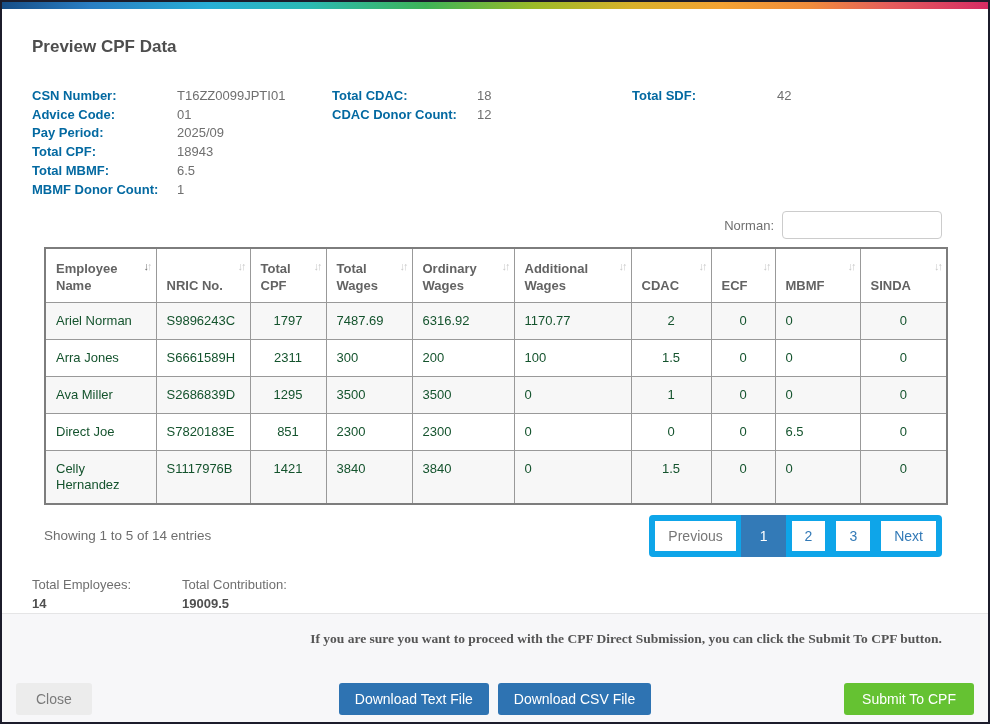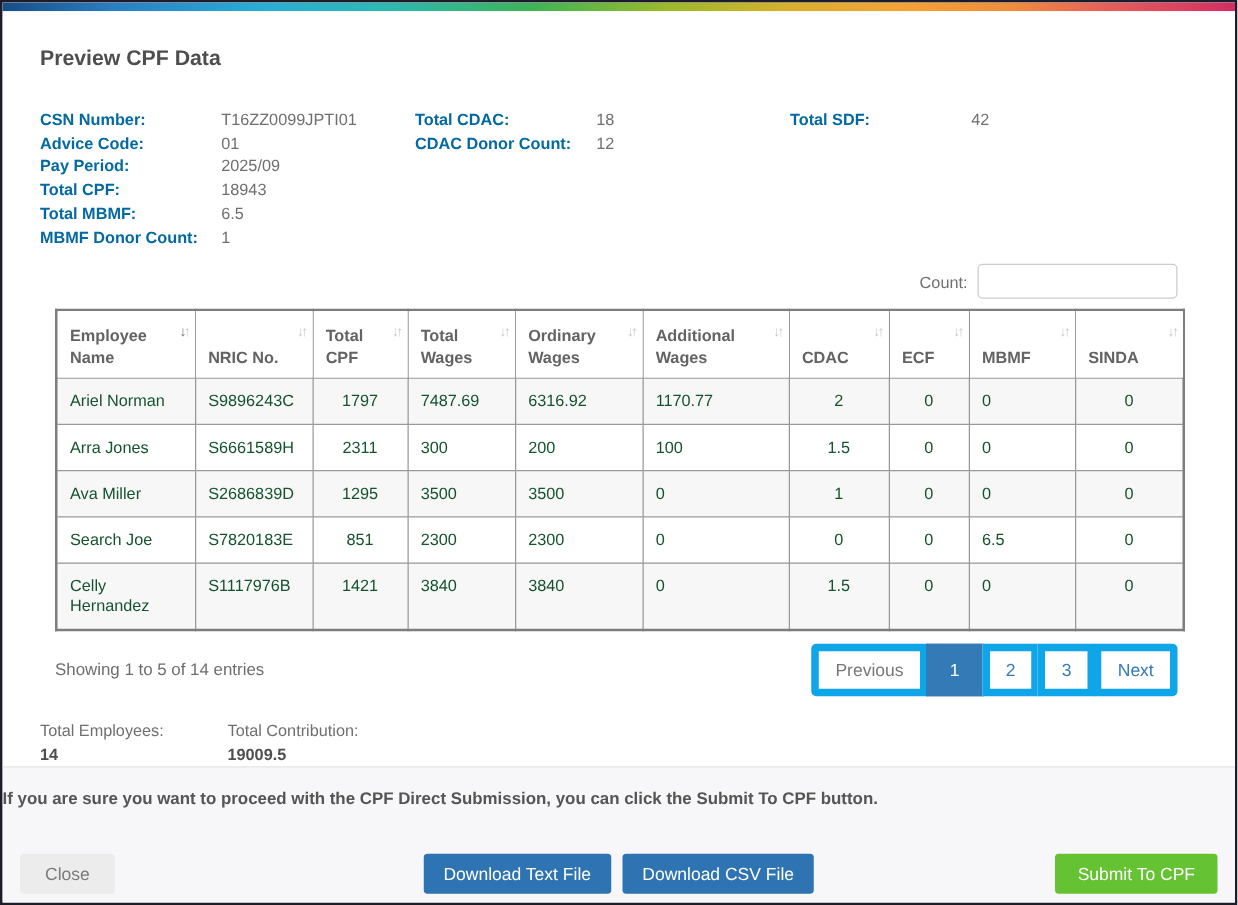--- a/index.html
+++ b/index.html
@@ -77,21 +77,21 @@
   .totals { display: flex; margin-top: 18px; }
   .total-block { width: 150px; }
   .total-label { font-size: 13px; color: #6f6f6f; line-height: 19px; }
   .total-value { font-size: 13px; font-weight: bold; color: #4f4f4f; line-height: 19px; }
 
   
   .footer {
     flex: 0 0 117px; background: #f7f7f9; border-top: 1px solid #e5e5e6;
     display: flex; flex-direction: column; justify-content: space-between;
   }
-  .footer-note { text-align: left; padding: 16px 46px 0 0; }
+  .footer-note { text-align: right; padding: 16px 46px 0 0; font-family: Liberation Serif, serif; }
   .footer-note div { font-size: 13.5px; font-weight: bold; color: #555; line-height: 18px; }
   .button-row { display: grid; grid-template-columns: 1fr auto 1fr; align-items: center; padding: 0 14px 15px 14px; }
   .btn { font-size: 14px; border: none; border-radius: 3px; padding: 8px 16px; cursor: pointer;
          font-family: "Liberation Sans", "DejaVu Sans", sans-serif; }
   .btn-close { background: #ececec; color: #7a7a7a; justify-self: start; padding: 8px 20px; }
   .btn-blue { background: var(--button-blue, #2e73b2); color: #fff; }
   .center-btns { display: flex; gap: 9px; justify-self: center; }
   .btn-green { background: var(--button-green, #65c232); color: #fff; justify-self: end; padding: 8px 18px; }
 </style>
 </head>
@@ -142,21 +142,21 @@
         </div>
       <div id="sum-col3">
           <div class="sum-row">
             <span class="sum-label">Total SDF:</span>
             <span class="sum-value">42</span>
           </div>
         </div>
     </div>
 
     <div class="search-row">
-      <span class="search-label">Count:</span>
+      <span class="search-label">Norman:</span>
       <input class="search-input" type="text" placeholder="" style="">
     </div>
 
     <div class="table-wrap">
       <table class="data">
         <colgroup id="cols">
             <col style="width: 111px;">
             <col style="width: 94px;">
             <col style="width: 76px;">
             <col style="width: 86px;">
@@ -212,21 +212,21 @@
               <td class="center">1295</td>
               <td>3500</td>
               <td>3500</td>
               <td>0</td>
               <td class="center">1</td>
               <td class="center">0</td>
               <td>0</td>
               <td class="center">0</td>
             </tr>
             <tr>
-              <td>Search Joe</td>
+              <td>Direct Joe</td>
               <td>S7820183E</td>
               <td class="center">851</td>
               <td>2300</td>
               <td>2300</td>
               <td>0</td>
               <td class="center">0</td>
               <td class="center">0</td>
               <td>6.5</td>
               <td class="center">0</td>
             </tr>

